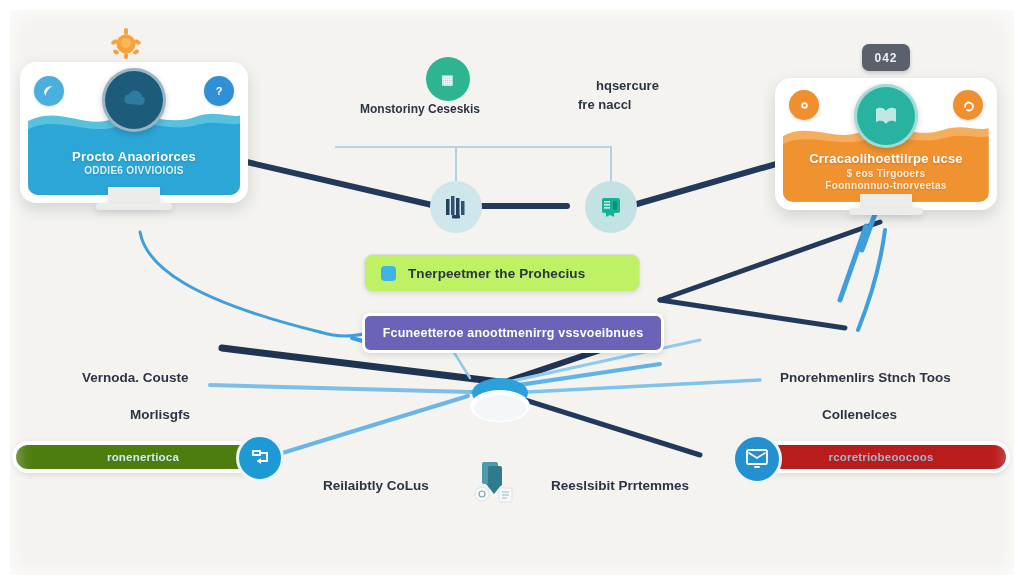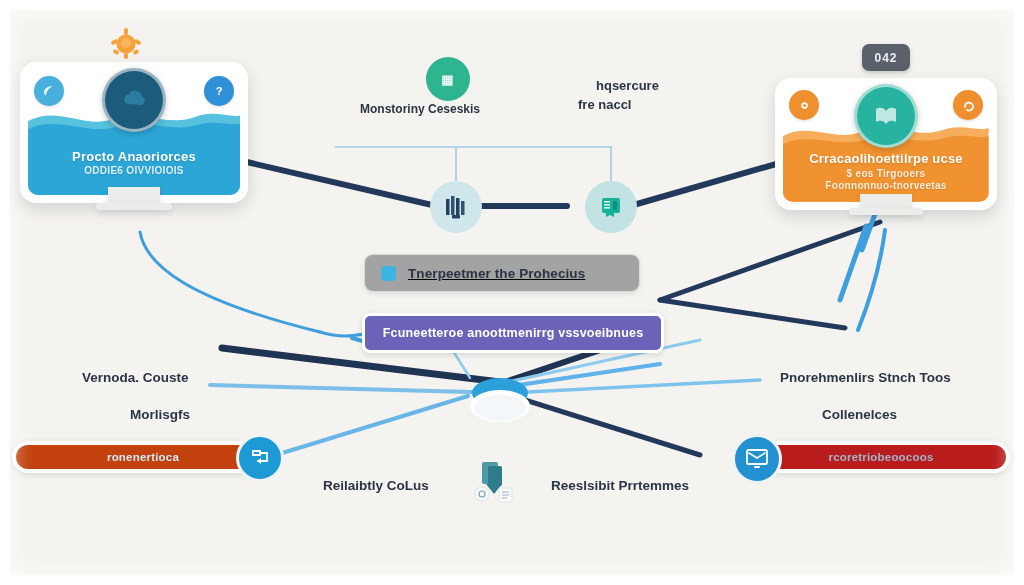--- a/index.html
+++ b/index.html
@@ -78,24 +78,24 @@
     border-radius:999px;
     box-sizing:border-box;
   }
   .pill-text{
     flex:1;text-align:center;font-size:11.5px;font-weight:700;
     letter-spacing:.2px;
   }
 
   .chip-white{
     position:absolute;z-index:9;
-    background:#a3a3a3;border:1px solid #d9dcde;border-radius:9px;
+    background:#bef264;border:1px solid #d9dcde;border-radius:9px;
     box-shadow:0 2px 5px rgba(30,50,70,.10);
     display:flex;align-items:center;gap:12px;
-    padding:0 16px;box-sizing:border-box;text-decoration:underline;
+    padding:0 16px;box-sizing:border-box;
   }
   .chip-sq{width:15px;height:15px;border-radius:4px;flex:none;}
   .chip-white .t{font-size:13.5px;font-weight:700;color:#2a3442;letter-spacing:.1px;}
 
   .bar-purple{
     position:absolute;z-index:9;border-radius:8px;
     display:flex;align-items:center;justify-content:center;
     box-shadow:0 2px 6px rgba(30,50,70,.14);
     border:3px solid #ffffff;box-sizing:border-box;
   }
@@ -292,21 +292,21 @@
   <div class="chip-white" style="left:364px;top:254px;width:276px;height:38px;">
     <span class="chip-sq" style="background:#3db4e4;"></span>
     <span class="t blurtext">Tnerpeetmer the Prohecius</span>
   </div>
 
   <div class="bar-purple" style="left:362px;top:313px;width:302px;height:40px;background:#6a63b8;">
     <span class="t blurtext">Fcuneetteroe anoottmenirrg vssvoeibnues</span>
   </div>
 
   <div class="pill" style="left:12px;top:441px;width:262px;height:32px;background:#ffffff;padding:4px;box-shadow:0 2px 6px rgba(30,50,70,.13);">
-    <div style="flex:1;height:100%;border-radius:999px;background:#c2410c;display:flex;align-items:center;justify-content:center;">
+    <div style="flex:1;height:100%;border-radius:999px;background:#4d7c0f;display:flex;align-items:center;justify-content:center;">
       <span class="pill-text blurtext" style="color:#cfe9f7;">ronenertioca</span>
     </div>
   </div>
   <div class="layer" style="left:236px;top:434px;width:48px;height:48px;border-radius:50%;background:#1d9ad4;border:3px solid #eef4f6;box-sizing:border-box;display:flex;align-items:center;justify-content:center;z-index:12;">
     <svg width="24" height="24" viewBox="0 0 24 24">
       <path d="M5,5 h7 v4 h-7 Z" fill="none" stroke="#ffffff" stroke-width="1.8"></path>
       <path d="M12,7 h7" stroke="#ffffff" stroke-width="1.8" stroke-linecap="round"></path>
       <path d="M19,7 v8 h-9" stroke="#ffffff" stroke-width="1.8" fill="none" stroke-linecap="round"></path>
       <path d="M13,12 l-4,3 l4,3 Z" fill="#ffffff"></path>
     </svg>

